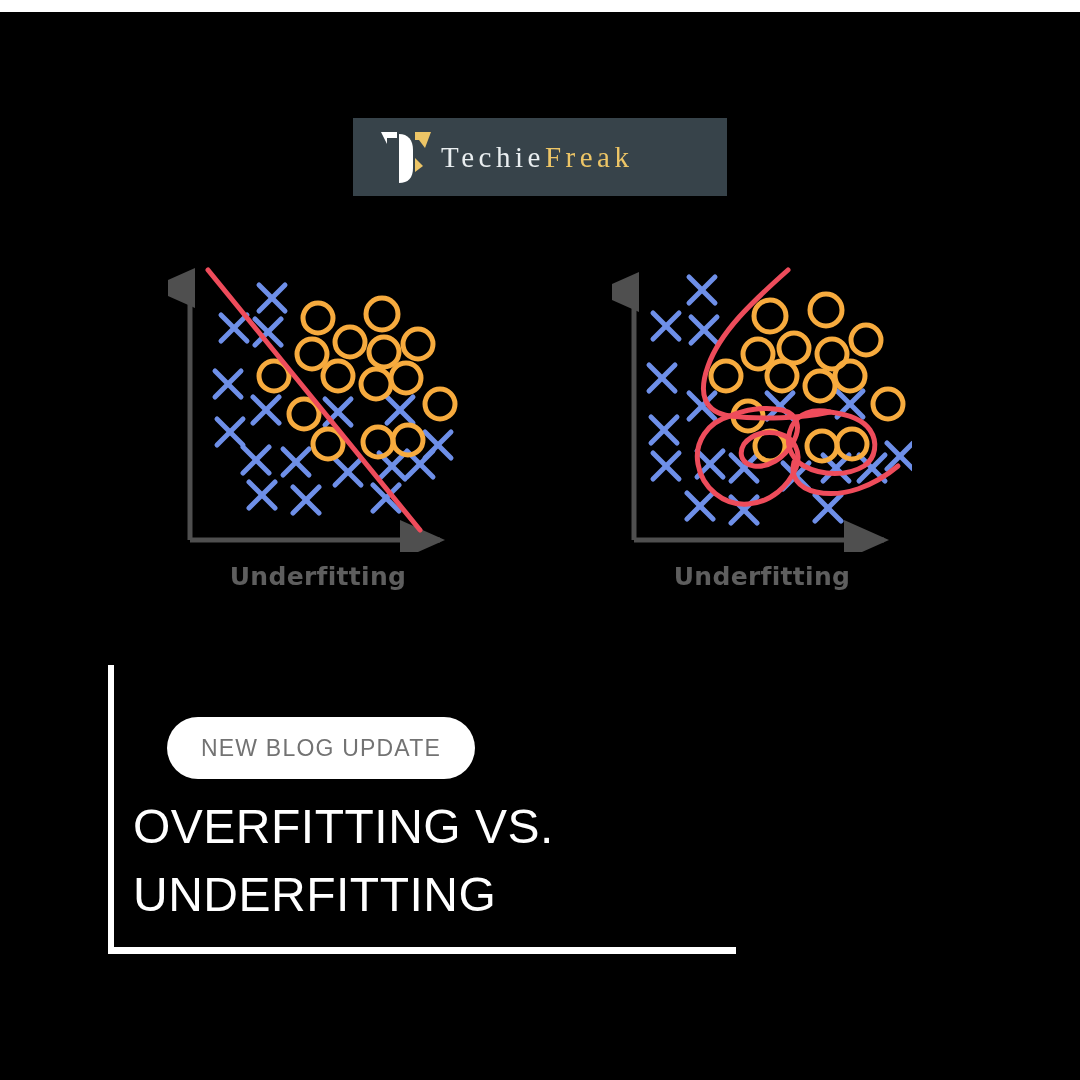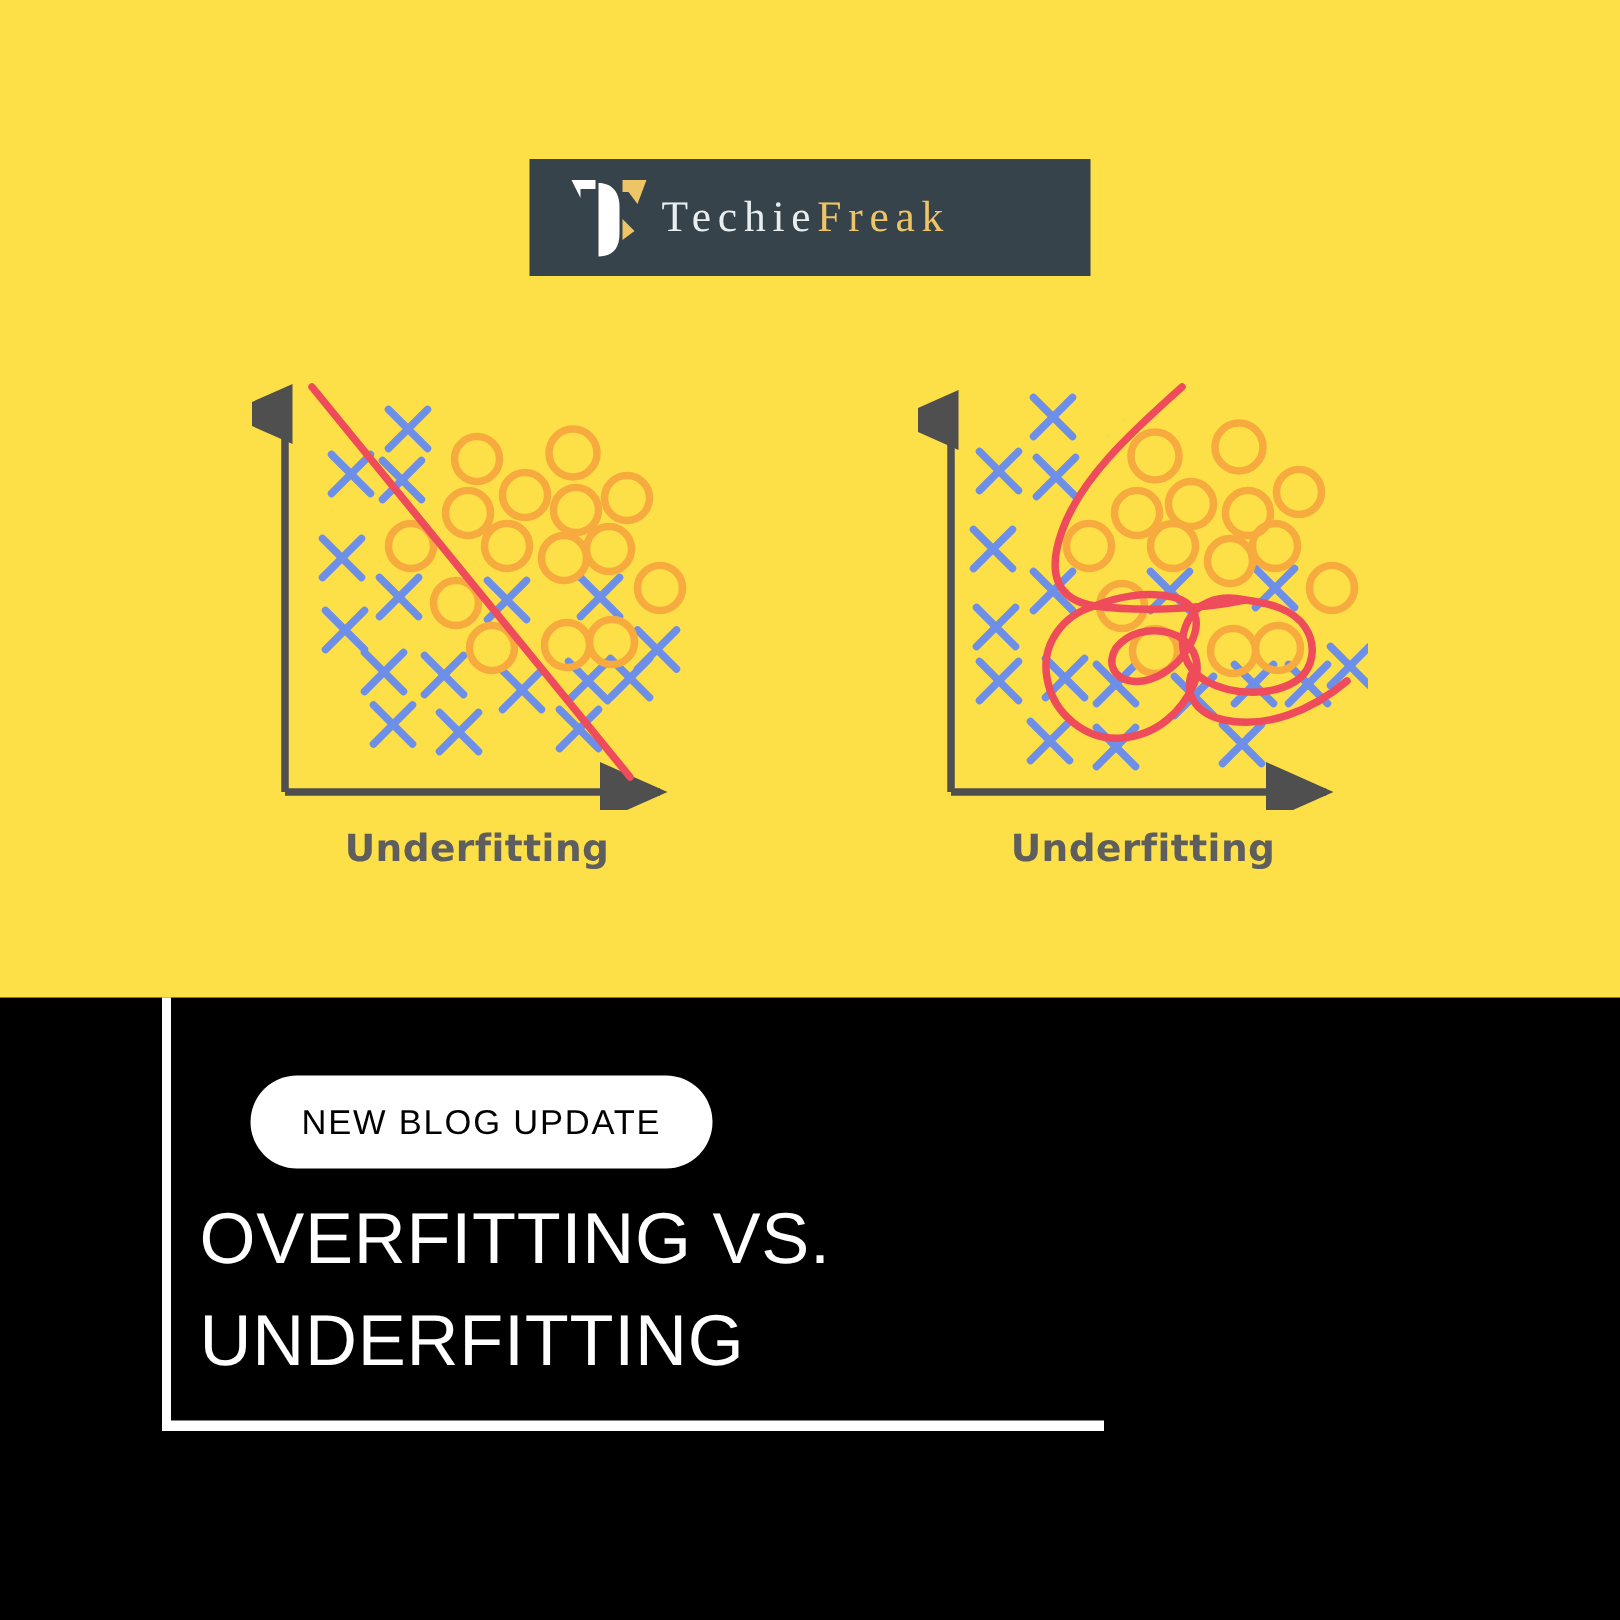--- a/index.html
+++ b/index.html
@@ -7,22 +7,22 @@
     width:1080px;height:1080px;
     background:#ffffff;
     font-family:"Liberation Sans", sans-serif;
     overflow:hidden;
     position:relative;
   }
   #poster{position:relative;width:1080px;height:1080px;background:#ffffff;}
 
   
   .white-section{
-    position:absolute;left:0;top:0;width:1080px;height:665px;
-    background:#fde047;
+    position:absolute;left:0;top:12px;width:1080px;height:665px;
+    background:#000000;
   }
 
   
   .logo-bar{
     position:absolute;left:353px;top:106px;width:374px;height:78px;
     background:#37434a;
     display:flex;align-items:center;
   }
   .logo-mark{
     position:relative;width:62px;height:58px;margin-left:22px;flex:none;
@@ -66,21 +66,21 @@
   }
   .badge{
     position:absolute;left:167px;top:717px;
     height:62px;min-width:306px;
     background:#ffffff;border-radius:31px;
     display:flex;align-items:center;justify-content:center;
     padding:0 34px;box-sizing:border-box;
   }
   .badge span{
     font-family:"Liberation Sans", sans-serif;
-    font-size:23px;color:#000000;letter-spacing:1.2px;white-space:nowrap;
+    font-size:23px;color:#737373;letter-spacing:1.2px;white-space:nowrap;
   }
   .headline{
     position:absolute;left:133px;top:793px;width:720px;
     color:#ffffff;
     font-family:"Liberation Sans", sans-serif;
     font-weight:300;
     font-size:48px;
     line-height:68px;
     letter-spacing:0.5px;
     text-transform:uppercase;

